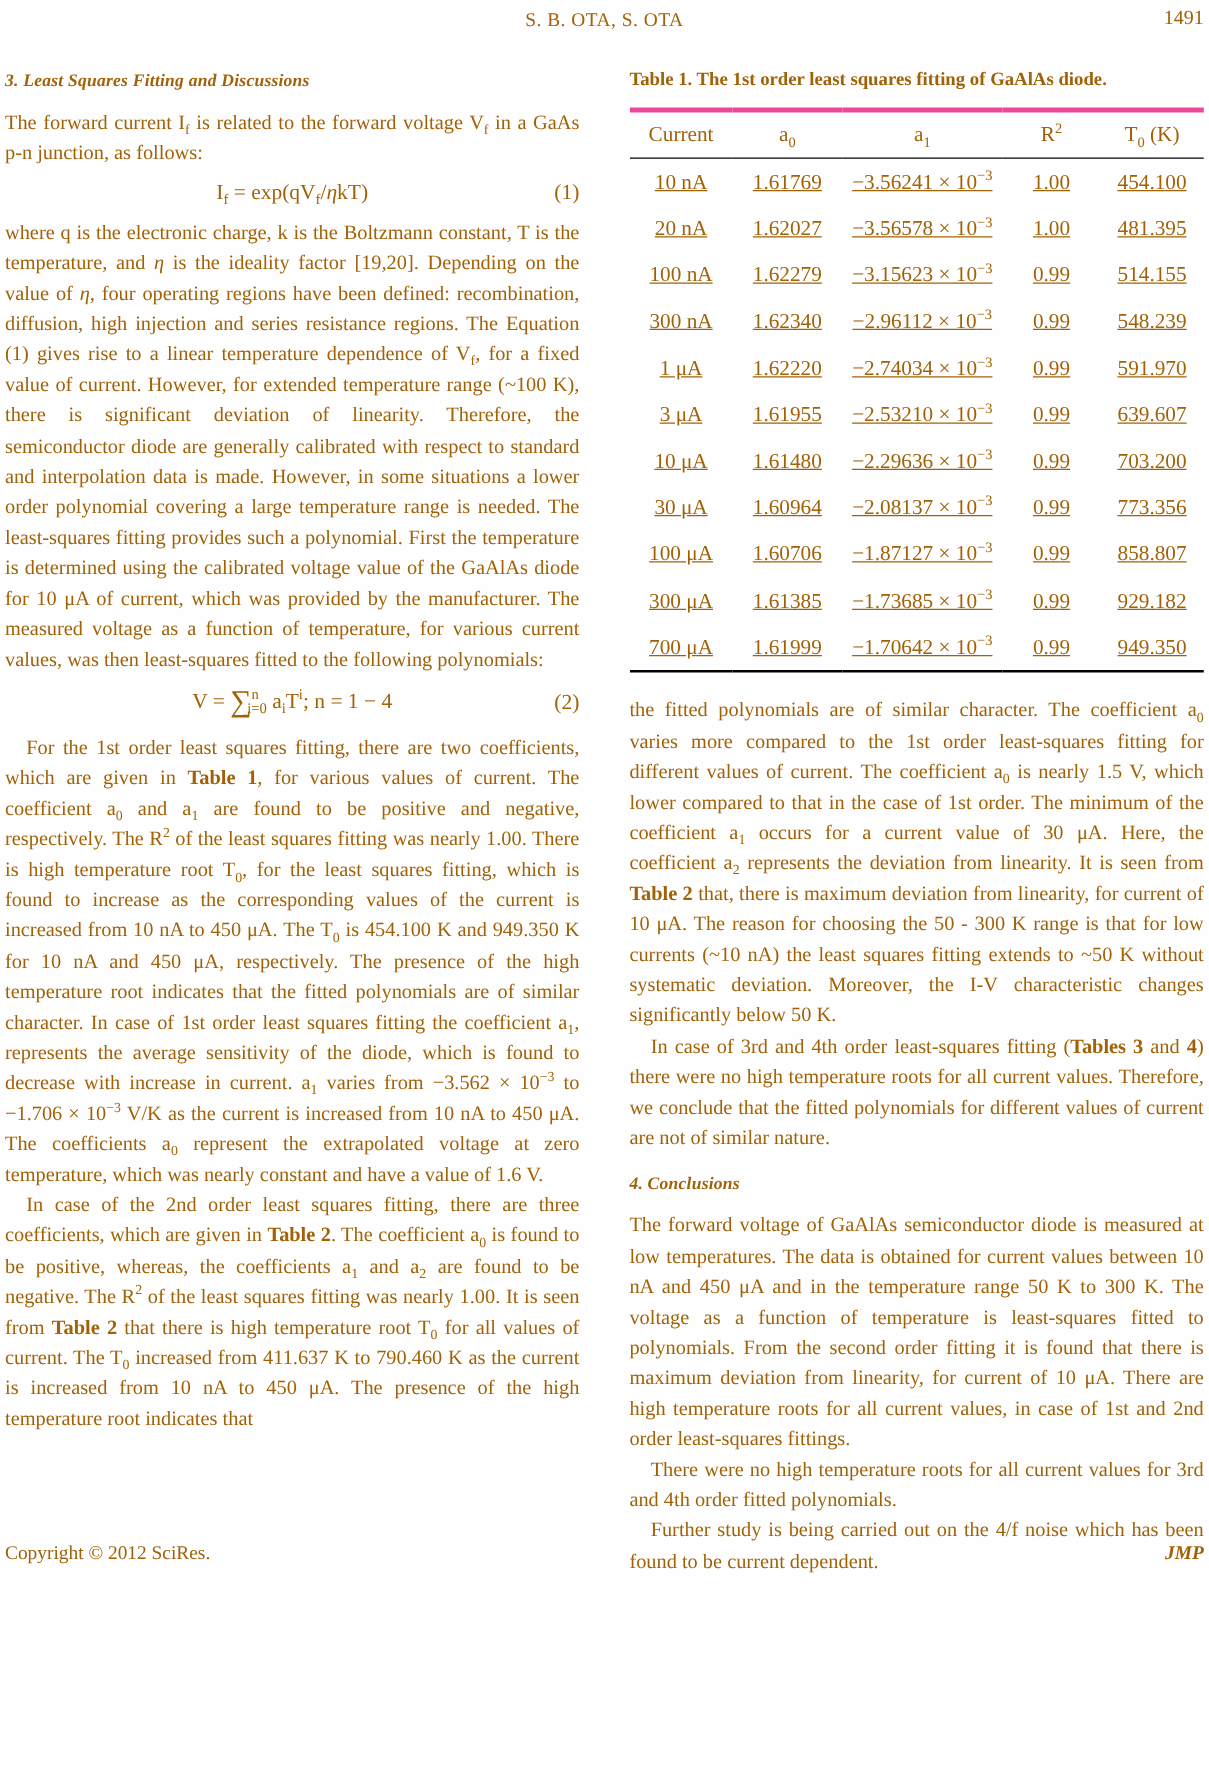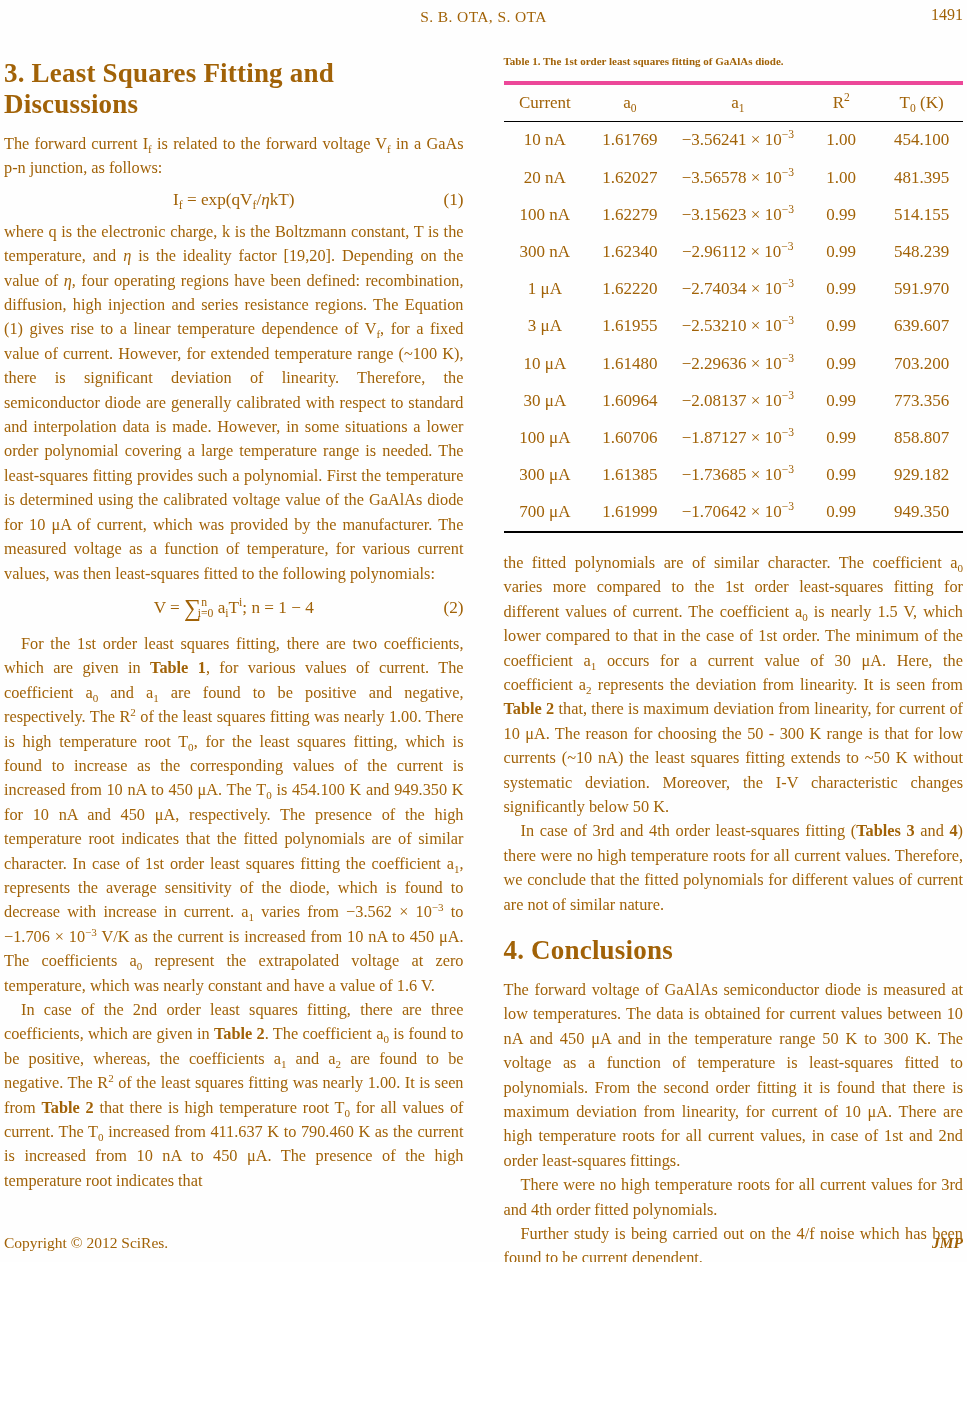--- a/index.html
+++ b/index.html
@@ -8,37 +8,37 @@
     padding:6px 4px 0 4px;overflow:hidden;background:#fefefe;color:#a16207;
     font-family:"Liberation Serif", serif;
   }
   
   .page-header{position:relative;height:24px;}
   .authors{position:absolute;left:0;right:0;top:2px;text-align:center;font-size:15.5px;letter-spacing:.4px;}
   .pagenum{position:absolute;right:0;top:0;font-size:16px;}
   
   .columns{display:flex;gap:40px;margin-top:18px;}
   .col{flex:1;min-width:0;}
-  h2.section{font-size:27px;font-weight:bold;margin:10px 0 12px 0;letter-spacing:.2px;}
+  h2.section{font-size:14px;font-weight:bold;margin:10px 0 12px 0;letter-spacing:.2px;font-style:italic;}
   h2.concl{margin-top:18px;}
   p.body{font-size:16.3px;line-height:24.4px;text-align:justify;margin:0;}
   p.indent{text-indent:17px;}
   sub,sup{font-size:68%;line-height:0;}
   
   .equation{display:flex;align-items:center;margin:9px 0 10px 0;font-size:17.2px;}
   .eq-body{flex:1;text-align:center;}
   .eq-num{width:46px;text-align:right;}
   .eq-body .sum{font-size:24px;vertical-align:-3px;}
   .eq-body sup + sub{margin-left:-0.8em;}
   
-  .tbl-caption{font-size:11px;font-weight:bold;line-height:1.35;margin:6px 0 12px 0;}
+  .tbl-caption{font-size:15px;font-weight:bold;line-height:1.35;margin:6px 0 12px 0;}
   table.data{width:100%;border-collapse:collapse;font-size:17px;
     border-top:4px solid #ec4899;border-bottom:2px solid #000;}
   table.data thead th{font-weight:normal;text-align:center;padding:8px 2px;border-bottom:1px solid #000;}
-  table.data tbody td{text-align:center;padding:8.6px 2px;}
+  table.data tbody td{text-align:center;padding:8.6px 2px;text-decoration:underline;}
   .after-table{margin-top:18px;}
   
   .page-footer{position:absolute;left:4px;right:4px;bottom:10px;display:flex;justify-content:space-between;font-size:15.5px;}
   .journal{font-weight:bold;font-style:italic;}
 </style>
 </head>
 <body>
 
 <div class="page">
 

